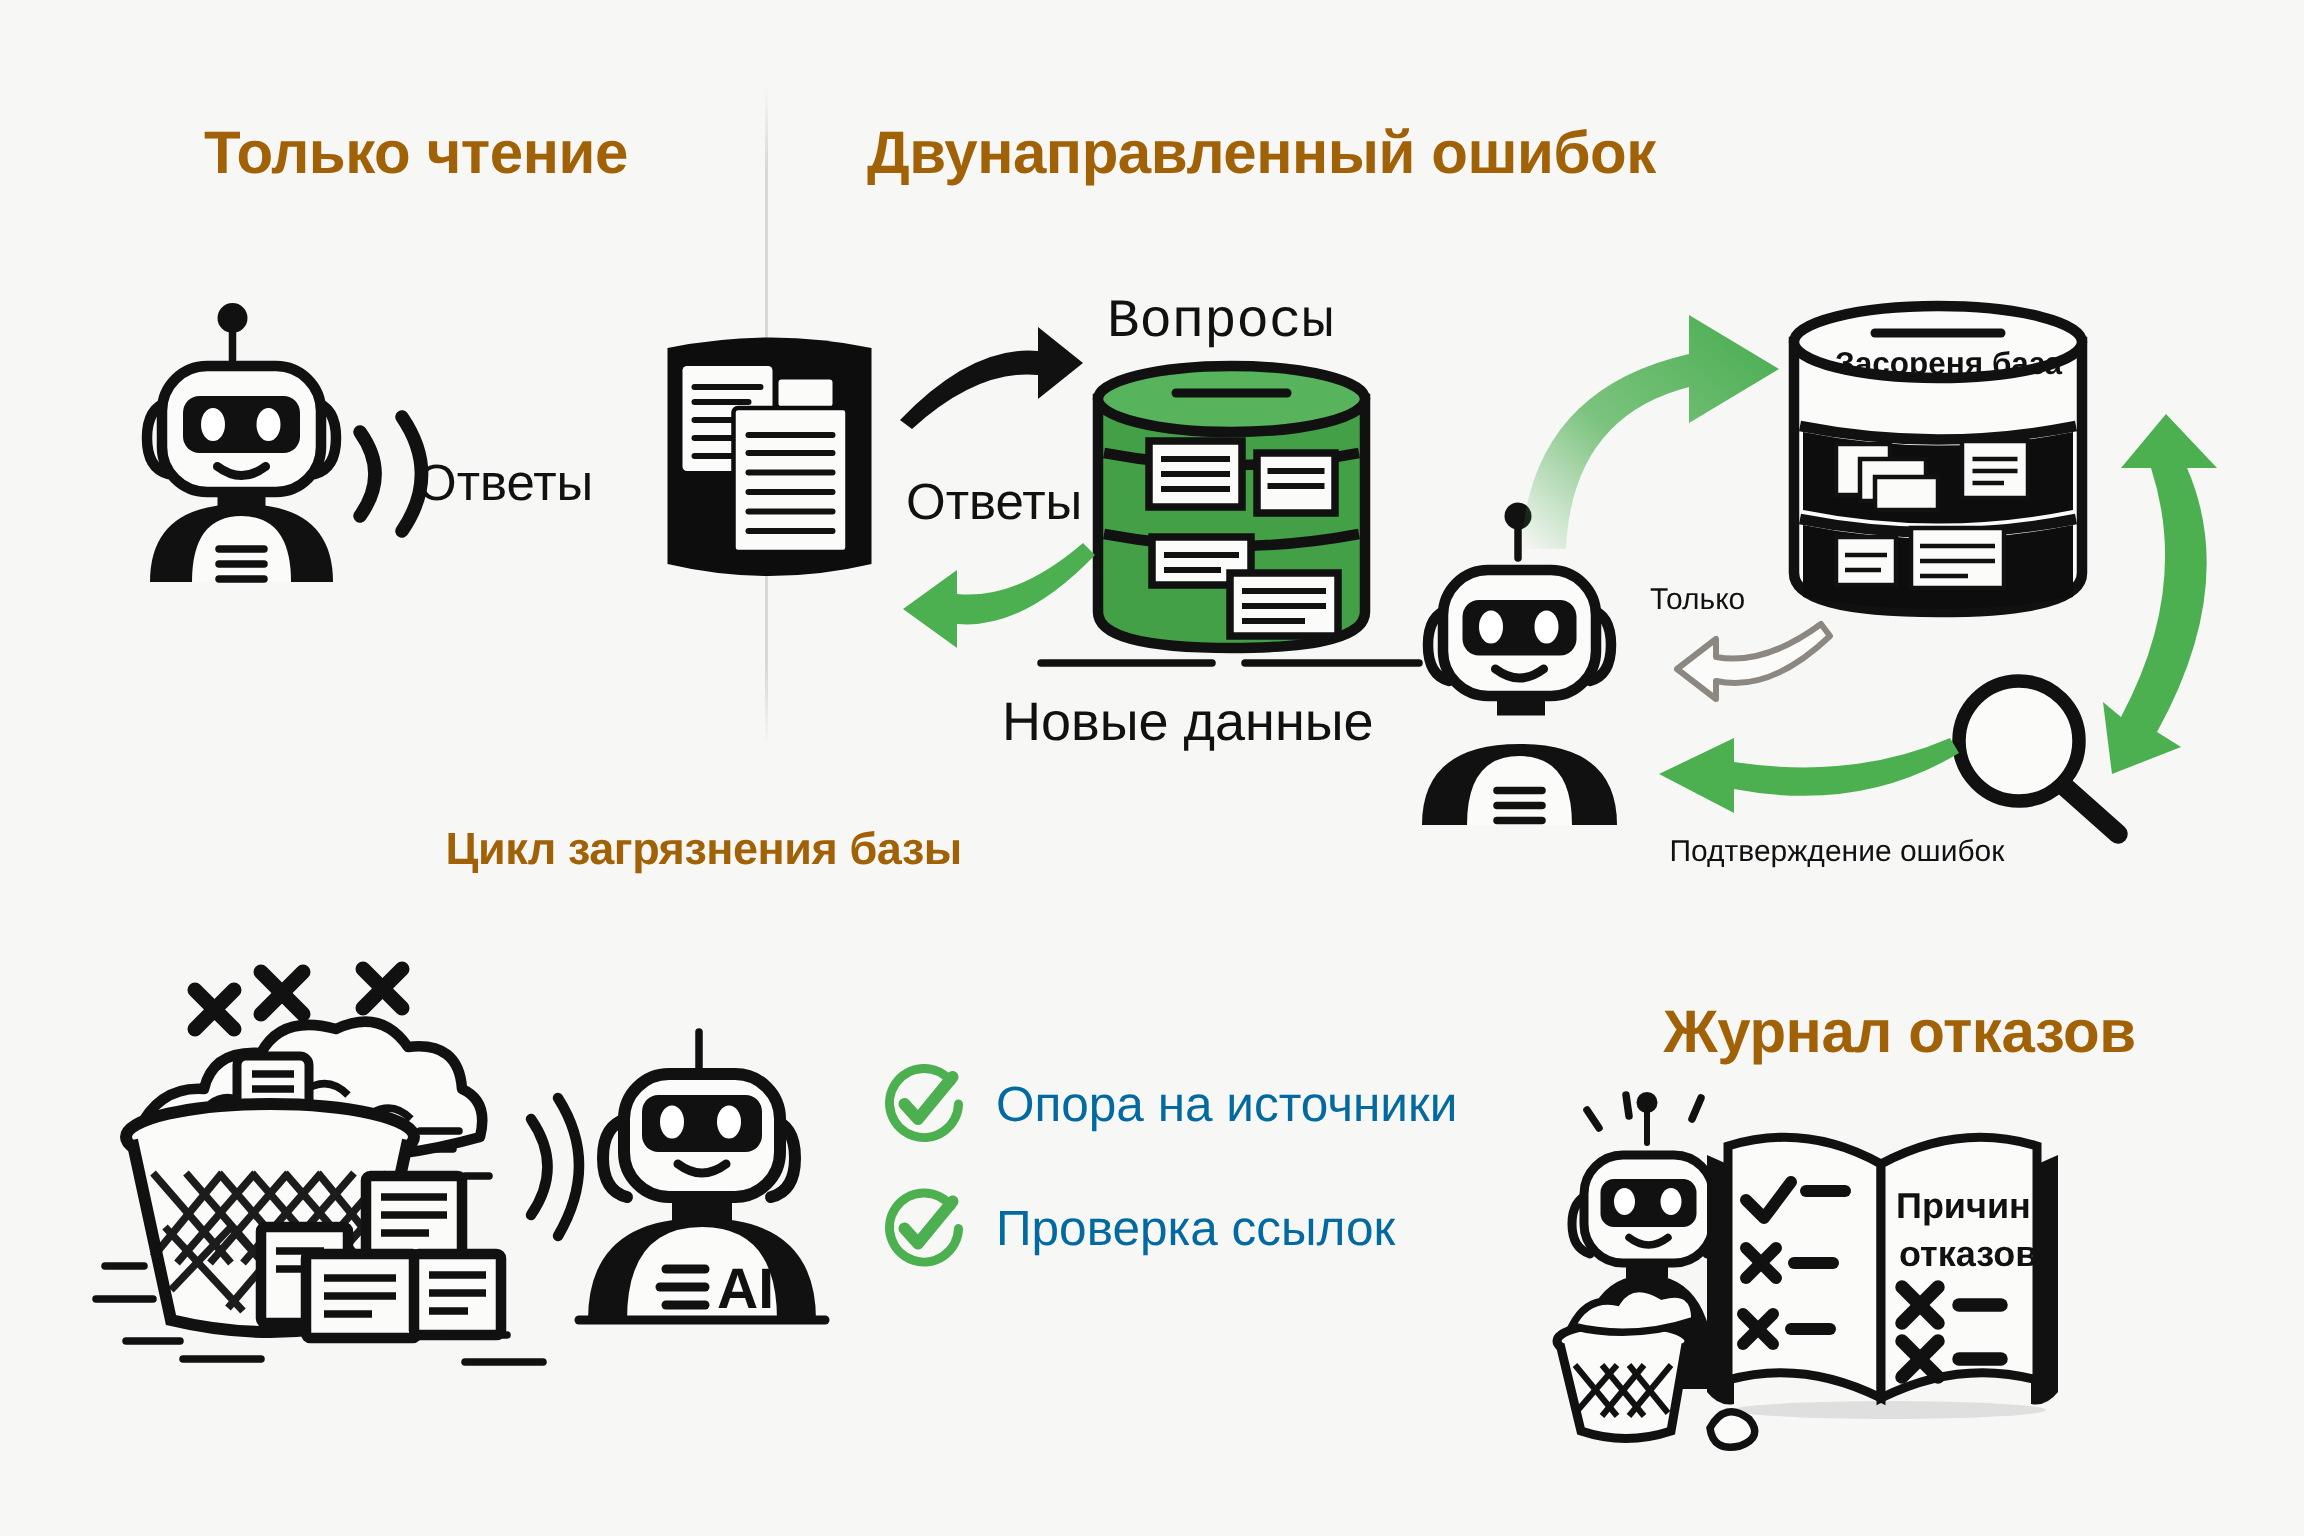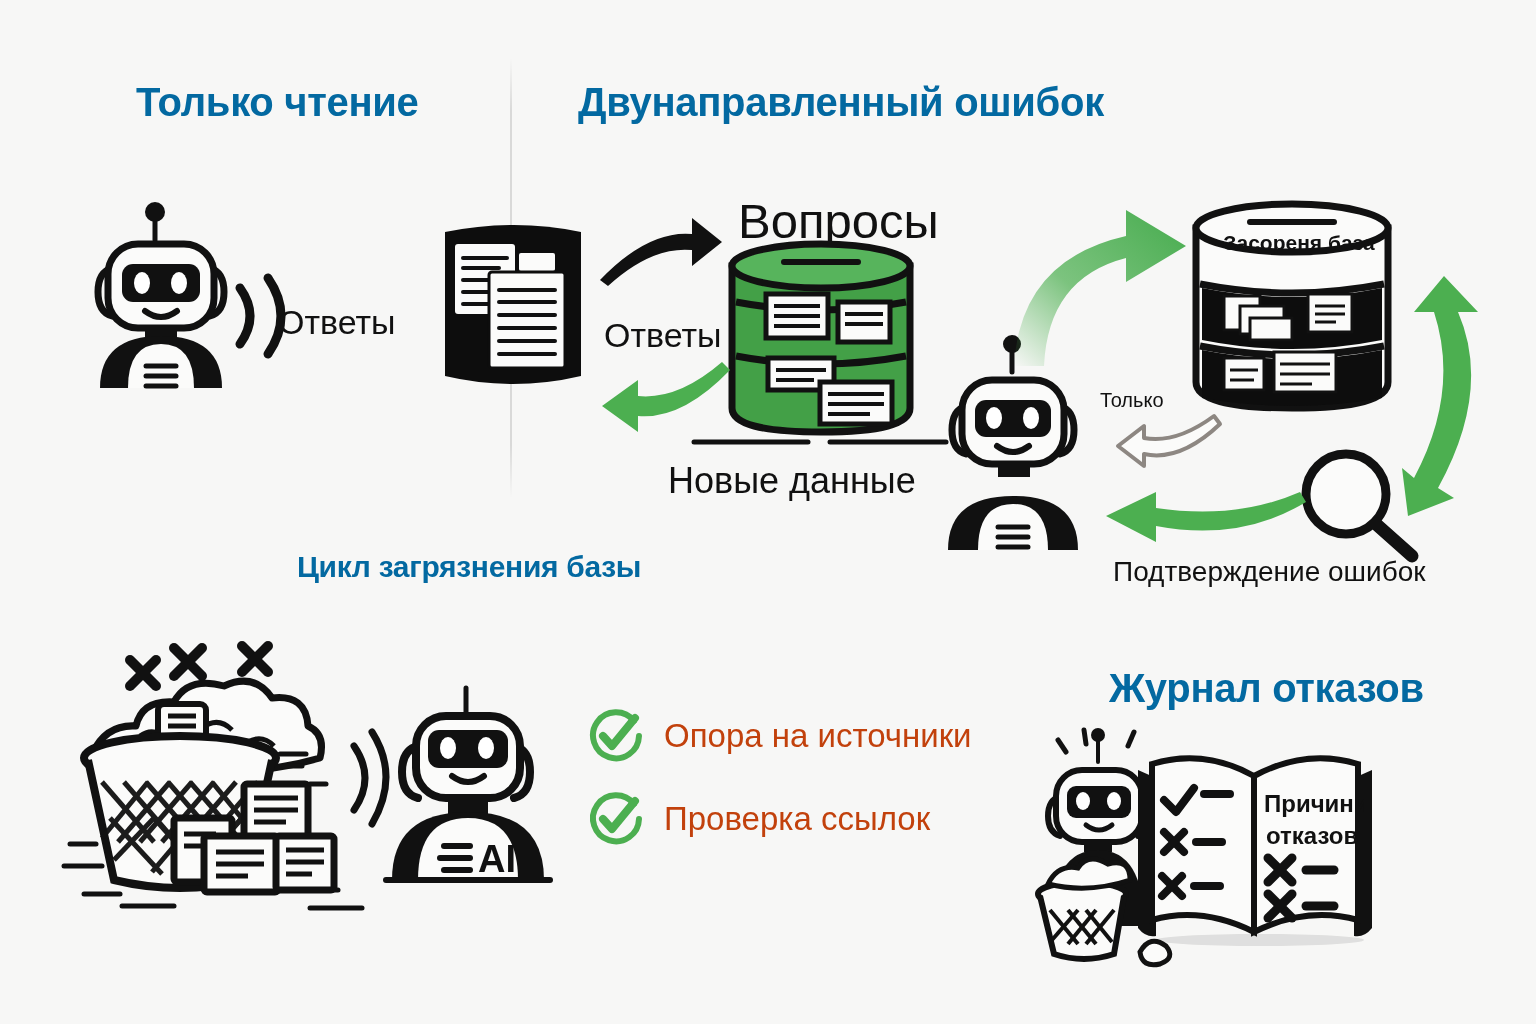--- a/index.html
+++ b/index.html
@@ -9,54 +9,54 @@
     font-family:"Liberation Sans","DejaVu Sans",sans-serif;
     color:#111;
     position:relative;
   }
   .stage{position:absolute;inset:0;}
   .abs{position:absolute;}
 
   
   .h-title{
     font-weight:bold;
-    color:#0369a1;
+    color:#a16207;
     letter-spacing:-0.3px;
     white-space:nowrap;
     line-height:1;
   }
   #title-readonly{left:136px;top:82px;font-size:40px;}
   #title-bidir{left:578px;top:82px;font-size:40px;}
   #title-cycle{left:297px;top:552px;font-size:30px;}
   #title-log{left:1109px;top:668px;font-size:40px;}
 
   
   .label{
     white-space:nowrap;color:#111;line-height:1;
   }
   #lbl-answers-left{left:278px;top:305px;font-size:34px;}
-  #lbl-questions{left:738px;top:197px;font-size:49px;}
+  #lbl-questions{left:738px;top:197px;font-size:36px;font-family:Liberation Mono, monospace;}
   #lbl-answers-mid{left:604px;top:318px;font-size:34px;}
   #lbl-newdata{left:668px;top:463px;font-size:36px;}
   #lbl-rotoety{left:1100px;top:390px;font-size:20px;}
-  #lbl-confirm{left:1113px;top:558px;font-size:28px;}
+  #lbl-confirm{left:1113px;top:558px;font-size:20px;}
 
   
   #divider{
     left:510px;top:58px;width:2px;height:440px;
     background:linear-gradient(to bottom,rgba(0,0,0,0) 0%,rgba(0,0,0,.12) 12%,rgba(0,0,0,.12) 88%,rgba(0,0,0,0) 100%);
   }
 
   
   #checklist{left:588px;top:694px;}
   .check-row{
     display:flex;align-items:center;height:83px;
   }
   .check-ico{width:54px;height:54px;flex:none;margin-right:22px;}
-  .check-text{font-size:33px;color:#c2410c;white-space:nowrap;line-height:1;}
+  .check-text{font-size:33px;color:#0369a1;white-space:nowrap;line-height:1;}
 
   svg{display:block;overflow:visible;}
 </style>
 </head>
 <body style="background: rgb(247, 247, 246);">
 
 <div class="stage">
 
   <div class="abs" id="divider"></div>
 

